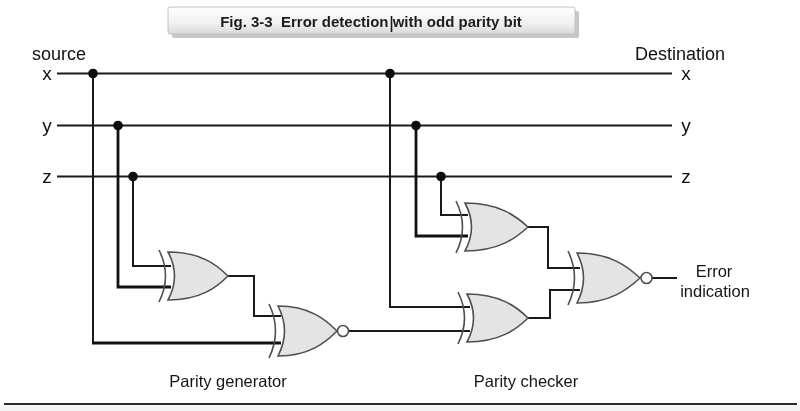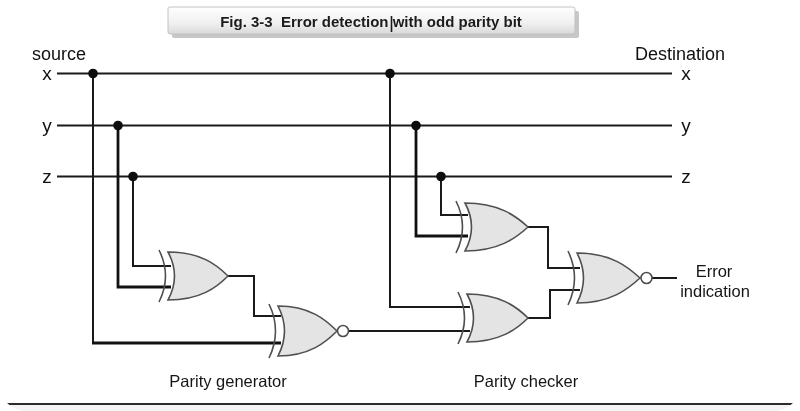--- a/index.html
+++ b/index.html
@@ -3,21 +3,20 @@
 <meta charset="utf-8">
 <style>
   html, body { margin: 0; padding: 0; background: #ffffff; }
   .stage {
     position: relative;
     width: 800px;
     height: 411px;
     background: #ffffff;
     font-family: "Liberation Sans", sans-serif;
     overflow: hidden;
-    border-radius: 26px;
   }
   svg { display: block; }
   .wire { stroke: #1a1a1a; stroke-width: 2; fill: none; }
   .wire-thick { stroke: #111111; stroke-width: 2.8; fill: none; }
   .rail { stroke: #1a1a1a; stroke-width: 1.8; fill: none; }
   .gate-body { stroke: #4f4f4f; stroke-width: 1.6; }
   .gate-arc { stroke: #4f4f4f; stroke-width: 1.6; fill: none; }
   .bubble { fill: #ffffff; stroke: #4f4f4f; stroke-width: 1.6; }
   .dot { fill: #0d0d0d; }
   .lbl { fill: #111111; font-size: 18px; }

